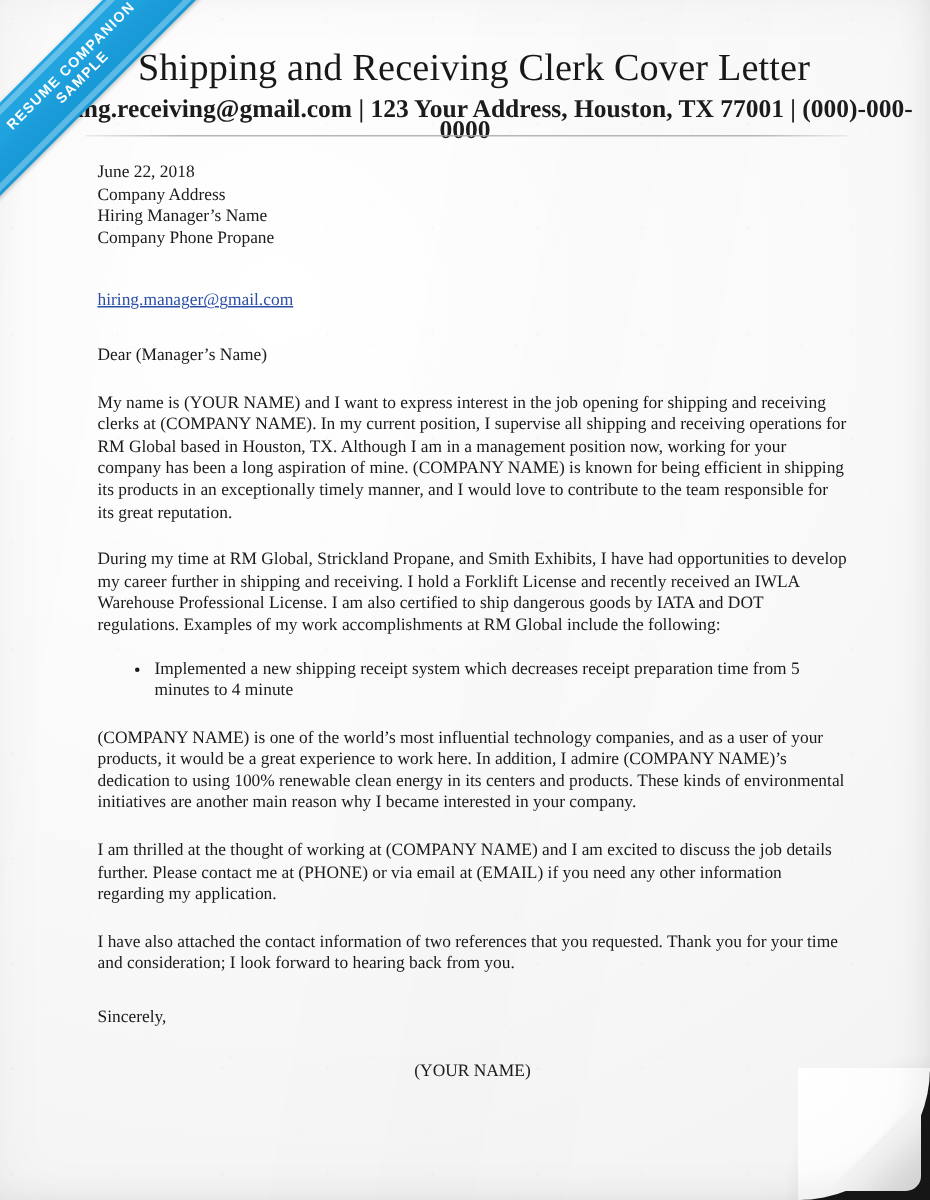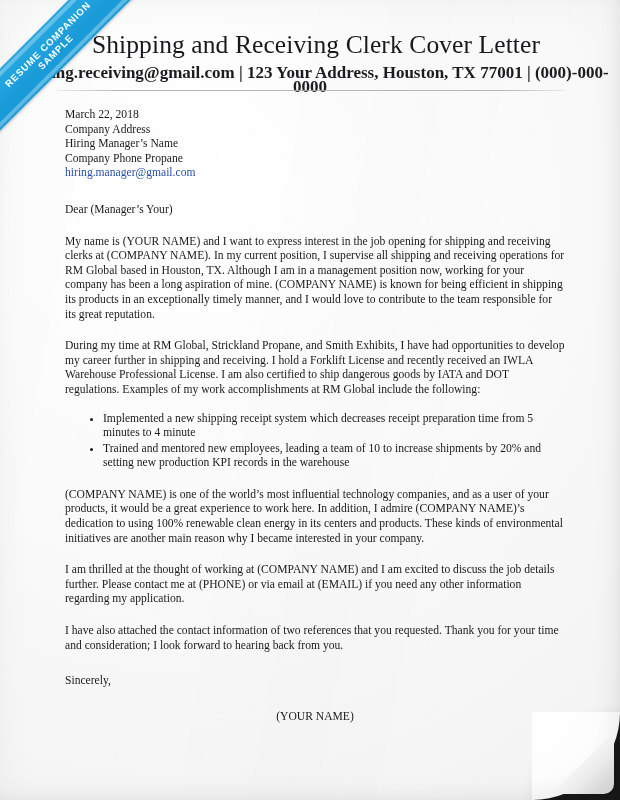--- a/index.html
+++ b/index.html
@@ -147,20 +147,22 @@
     left: 65px;
     width: 500px;
     font-size: 11.6px;
     line-height: 14.6px;
     color: #1a1a1c;
     text-align: left;
   }
   .addr-line { display: block; white-space: nowrap; }
   .addr-email {
     color: #2b4fa8;
+    text-decoration: underline;
+    margin-top: 27px;
   }
   .addr-block { margin: 0 0 0 0; }
 
   .salutation { margin: 22px 0 0 0; }
   p.para { margin: 17px 0 0 0; }
 
   ul.bullets {
     margin: 14px 0 0 0;
     padding-left: 38px;
     list-style: none;
@@ -254,35 +256,34 @@
 
   <div class="letter">
 
     <h1 class="doc-title">Shipping and Receiving Clerk Cover Letter</h1>
     <div class="contact-line">shipping.receiving@gmail.com | 123 Your Address, Houston, TX 77001 | (000)-000-0000</div>
     <div class="header-rule"></div>
 
     <div class="body-block">
 
       <div class="addr-block">
-        <span class="addr-line">March 22, 2018</span>
+        <span class="addr-line">June 22, 2018</span>
         <span class="addr-line">Company Address</span>
         <span class="addr-line">Hiring Manager’s Name</span>
         <span class="addr-line">Company Phone Propane</span>
         <span class="addr-line addr-email">hiring.manager@gmail.com</span>
       </div>
 
-      <div class="salutation">Dear (Manager’s Your)</div>
+      <div class="salutation">Dear (Manager’s Name)</div>
 
       <p class="para">My name is (YOUR NAME) and I want to express interest in the job opening for shipping and receiving clerks at (COMPANY NAME). In my current position, I supervise all shipping and receiving operations for RM Global based in Houston, TX. Although I am in a management position now, working for your company has been a long aspiration of mine. (COMPANY NAME) is known for being efficient in shipping its products in an exceptionally timely manner, and I would love to contribute to the team responsible for its great reputation.</p>
       <p class="para">During my time at RM Global, Strickland Propane, and Smith Exhibits, I have had opportunities to develop my career further in shipping and receiving. I hold a Forklift License and recently received an IWLA Warehouse Professional License. I am also certified to ship dangerous goods by IATA and DOT regulations. Examples of my work accomplishments at RM Global include the following:</p>
 
       <ul class="bullets">
         <li>Implemented a new shipping receipt system which decreases receipt preparation time from 5 minutes to 4 minute</li>
-        <li>Trained and mentored new employees, leading a team of 10 to increase shipments by 20% and setting new production KPI records in the warehouse</li>
       </ul>
 
       <p class="para">(COMPANY NAME) is one of the world’s most influential technology companies, and as a user of your products, it would be a great experience to work here. In addition, I admire (COMPANY NAME)’s dedication to using 100% renewable clean energy in its centers and products. These kinds of environmental initiatives are another main reason why I became interested in your company.</p>
       <p class="para">I am thrilled at the thought of working at (COMPANY NAME) and I am excited to discuss the job details further. Please contact me at (PHONE) or via email at (EMAIL) if you need any other information regarding my application.</p>
       <p class="para">I have also attached the contact information of two references that you requested. Thank you for your time and consideration; I look forward to hearing back from you.</p>
 
       <div class="closing">Sincerely,</div>
       <div class="signature">(YOUR NAME)</div>
     </div>
   </div>

